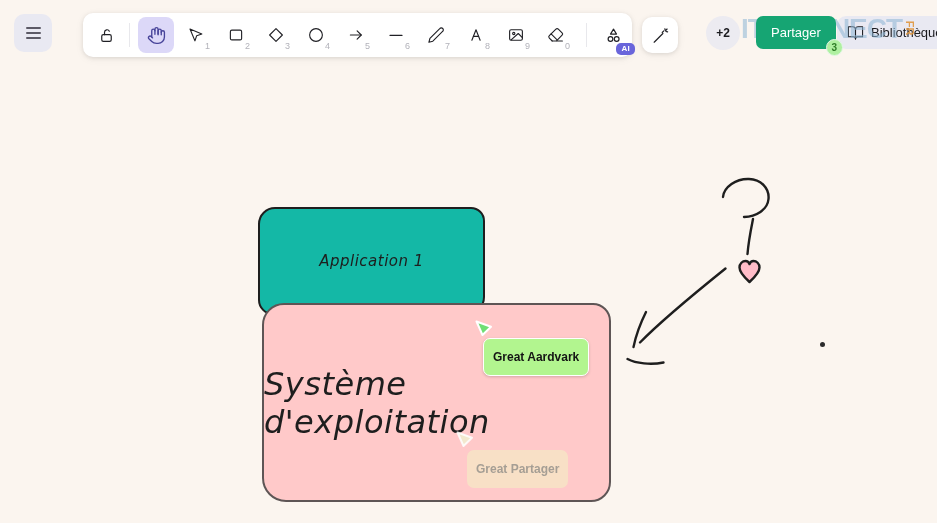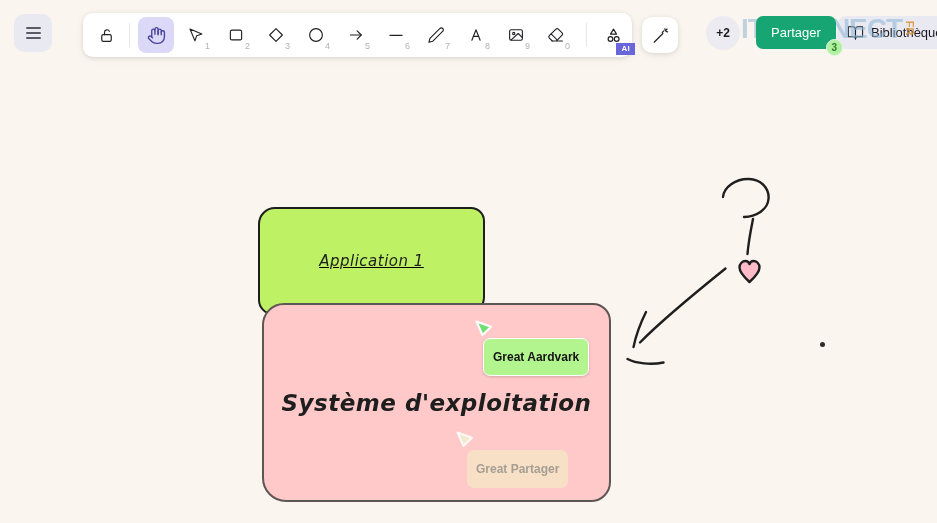--- a/index.html
+++ b/index.html
@@ -22,21 +22,21 @@
     border-radius:8px; cursor:pointer; display:flex; align-items:center; justify-content:center;
     flex:0 0 auto; margin-right:4px; }
   .tool:last-child { margin-right:0; }
   .tool.slim { width:30px; margin-right:0; }
   .tool.selected { background:#DCD8F8; }
   .tool svg { stroke:#202025; fill:none; stroke-width:1.5; stroke-linecap:round; stroke-linejoin:round; }
   .tool.selected svg { stroke:#474399; stroke-width:1.7; }
   .tool .kbd { position:absolute; right:4px; bottom:2px; font-size:9px; color:#B2B2BA; }
   .tb-divider { width:1px; height:24px; background:#E8E8EC; margin:0 8px; flex:0 0 auto; }
   .ai-badge { position:absolute; right:-4px; bottom:-2px; background:#6965DB; color:#fff;
-    font-size:8px; font-weight:bold; padding:2px 5px; border-radius:0; line-height:1;
+    font-size:8px; font-weight:bold; padding:2px 5px; border-radius:5px; line-height:1;
     letter-spacing:.3px; }
 
   .laser-btn { position:absolute; left:642px; top:17px; width:36px; height:36px;
     background:#fff; border:none; border-radius:10px; cursor:pointer; z-index:7;
     box-shadow:0 1px 4px rgba(0,0,0,.1), 0 2px 10px rgba(0,0,0,.05);
     display:flex; align-items:center; justify-content:center; }
   .laser-btn svg { stroke:#202025; fill:none; stroke-width:1.5; stroke-linecap:round; }
 
   .collab-count { position:absolute; left:706px; top:16px; width:34px; height:34px;
     border-radius:50%; background:#ECEBF1; border:none; cursor:pointer; z-index:8;
@@ -60,26 +60,26 @@
   .library-btn { position:absolute; left:837px; top:16px; height:33px; width:118px;
     background:#E9E9F2; border:none; border-radius:9px 0 0 9px; cursor:pointer; z-index:4;
     font-size:13px; color:#1B1B1F; font-family:"Liberation Sans",sans-serif;
     display:flex; align-items:center; gap:7px; padding:0 10px; }
   .library-btn svg { stroke:#1B1B1F; fill:none; stroke-width:1.5; stroke-linecap:round; stroke-linejoin:round; flex:0 0 auto; }
 
   
   .shape { position:absolute; display:flex; align-items:center; justify-content:center; z-index:2; }
   .shape-label { font-family:"DejaVu Sans", sans-serif; font-style:italic; color:#1E1E1E;
     letter-spacing:.5px; }
-  .shape-app { left:258px; top:207px; width:227px; height:108px; background:#bef264;
-    border:2px solid #1E1E1E; border-radius:17px 14px 18px 15px;text-decoration:underline; }
+  .shape-app { left:258px; top:207px; width:227px; height:108px; background:#14b8a6;
+    border:2px solid #1E1E1E; border-radius:17px 14px 18px 15px; }
   .shape-app .shape-label { font-size:15px; }
   .shape-os { left:262px; top:303px; width:349px; height:199px; background:#FFC9C9;
     border:2px solid #5E5555; border-radius:22px 18px 20px 24px; }
-  .shape-os .shape-label { font-size:23px;font-weight:bold; }
+  .shape-os .shape-label { font-size:32px; }
 
   .doodles { position:absolute; left:0; top:0; z-index:1; }
 
   .pen-dot { position:absolute; left:820px; top:342px; width:5px; height:5px;
     border-radius:50%; background:#2B2B2B; z-index:2; }
 
   
   .cursor { position:absolute; z-index:3; pointer-events:none; }
   .cursor-label { position:absolute; height:38px; border-radius:7px; display:flex;
     align-items:center; padding:0 9px; font-size:12px; font-weight:bold; white-space:nowrap;

